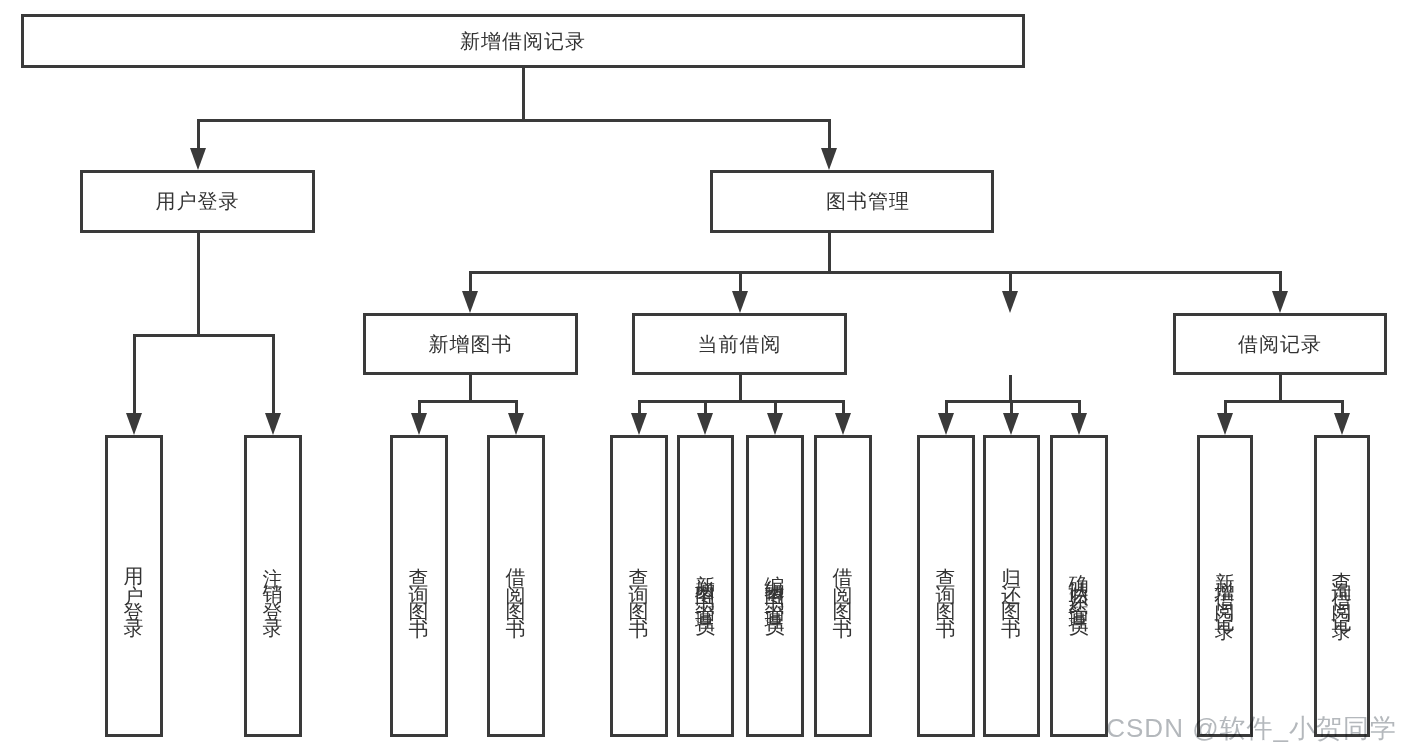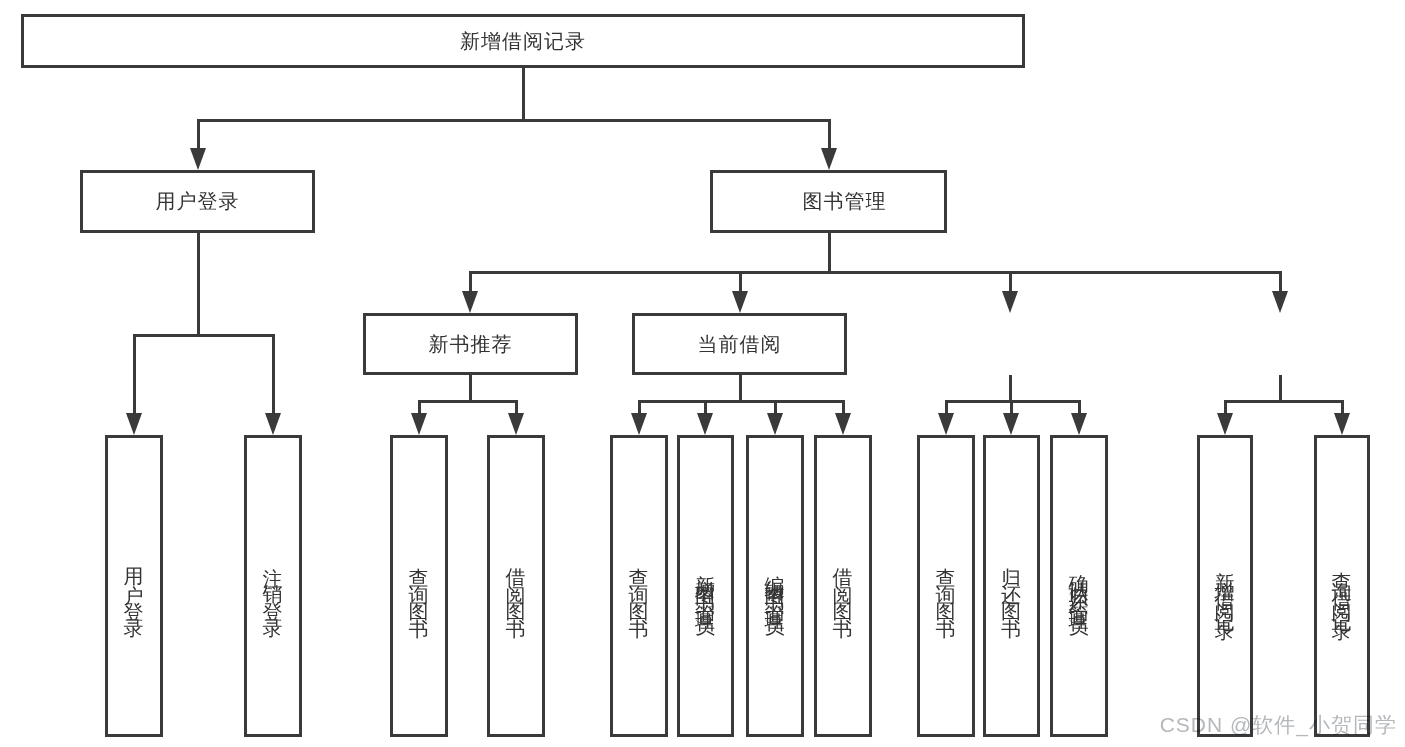--- a/index.html
+++ b/index.html
@@ -30,51 +30,54 @@
   .v6{letter-spacing:10px;}
   .v9{letter-spacing:6px;}
   .vline{position:absolute;width:3px;background:var(--line);}
   .hline{position:absolute;height:3px;background:var(--line);}
   .arrow{
     position:absolute;width:0;height:0;
     border-left:8px solid transparent;border-right:8px solid transparent;
     border-top:22px solid var(--line);
   }
   .watermark{
-    position:absolute;right:8px;top:711px;font-size:21px;
+    position:absolute;right:8px;top:711px;font-size:26px;
     color:#b4b8bc;z-index:5;mix-blend-mode:multiply;letter-spacing:1px;
     font-family:"Liberation Sans",sans-serif;
   }
 </style>
 </head>
 <body>
 
 <div id="canvas">
 
   <div class="node" style="left:21px;top:14px;width:1004px;height:54px;">
     <span>新增借阅记录</span>
   </div>
 
   <div class="node" style="left:80px;top:170px;width:235px;height:63px;">
     <span>用户登录</span>
   </div>
 
-  <div class="node" style="left:710px;top:170px;width:237px;height:63px;padding-left:32px;">
+  <div class="node" style="left:710px;top:170px;width:284px;height:63px;padding-left:32px;">
     <span>图书管理</span>
   </div>
 
   <div class="node" style="left:363px;top:313px;width:215px;height:62px;">
-    <span>新书推荐</span>
+    <span>新增图书</span>
   </div>
 
   <div class="node" style="left:632px;top:313px;width:215px;height:62px;">
     <span>当前借阅</span>
   </div>
 
 
+  <div class="node" style="left:1173px;top:313px;width:214px;height:62px;">
+    <span>借阅记录</span>
+  </div>
 
   <div class="vnode" style="left:105px;top:435px;width:58px;height:302px;">
     <span class="vtext v4">用户登录</span>
   </div>
   <div class="vnode" style="left:244px;top:435px;width:58px;height:302px;">
     <span class="vtext v4">注销登录</span>
   </div>
 
   <div class="vnode" style="left:390px;top:435px;width:58px;height:302px;">
     <span class="vtext v4">查询图书</span>

